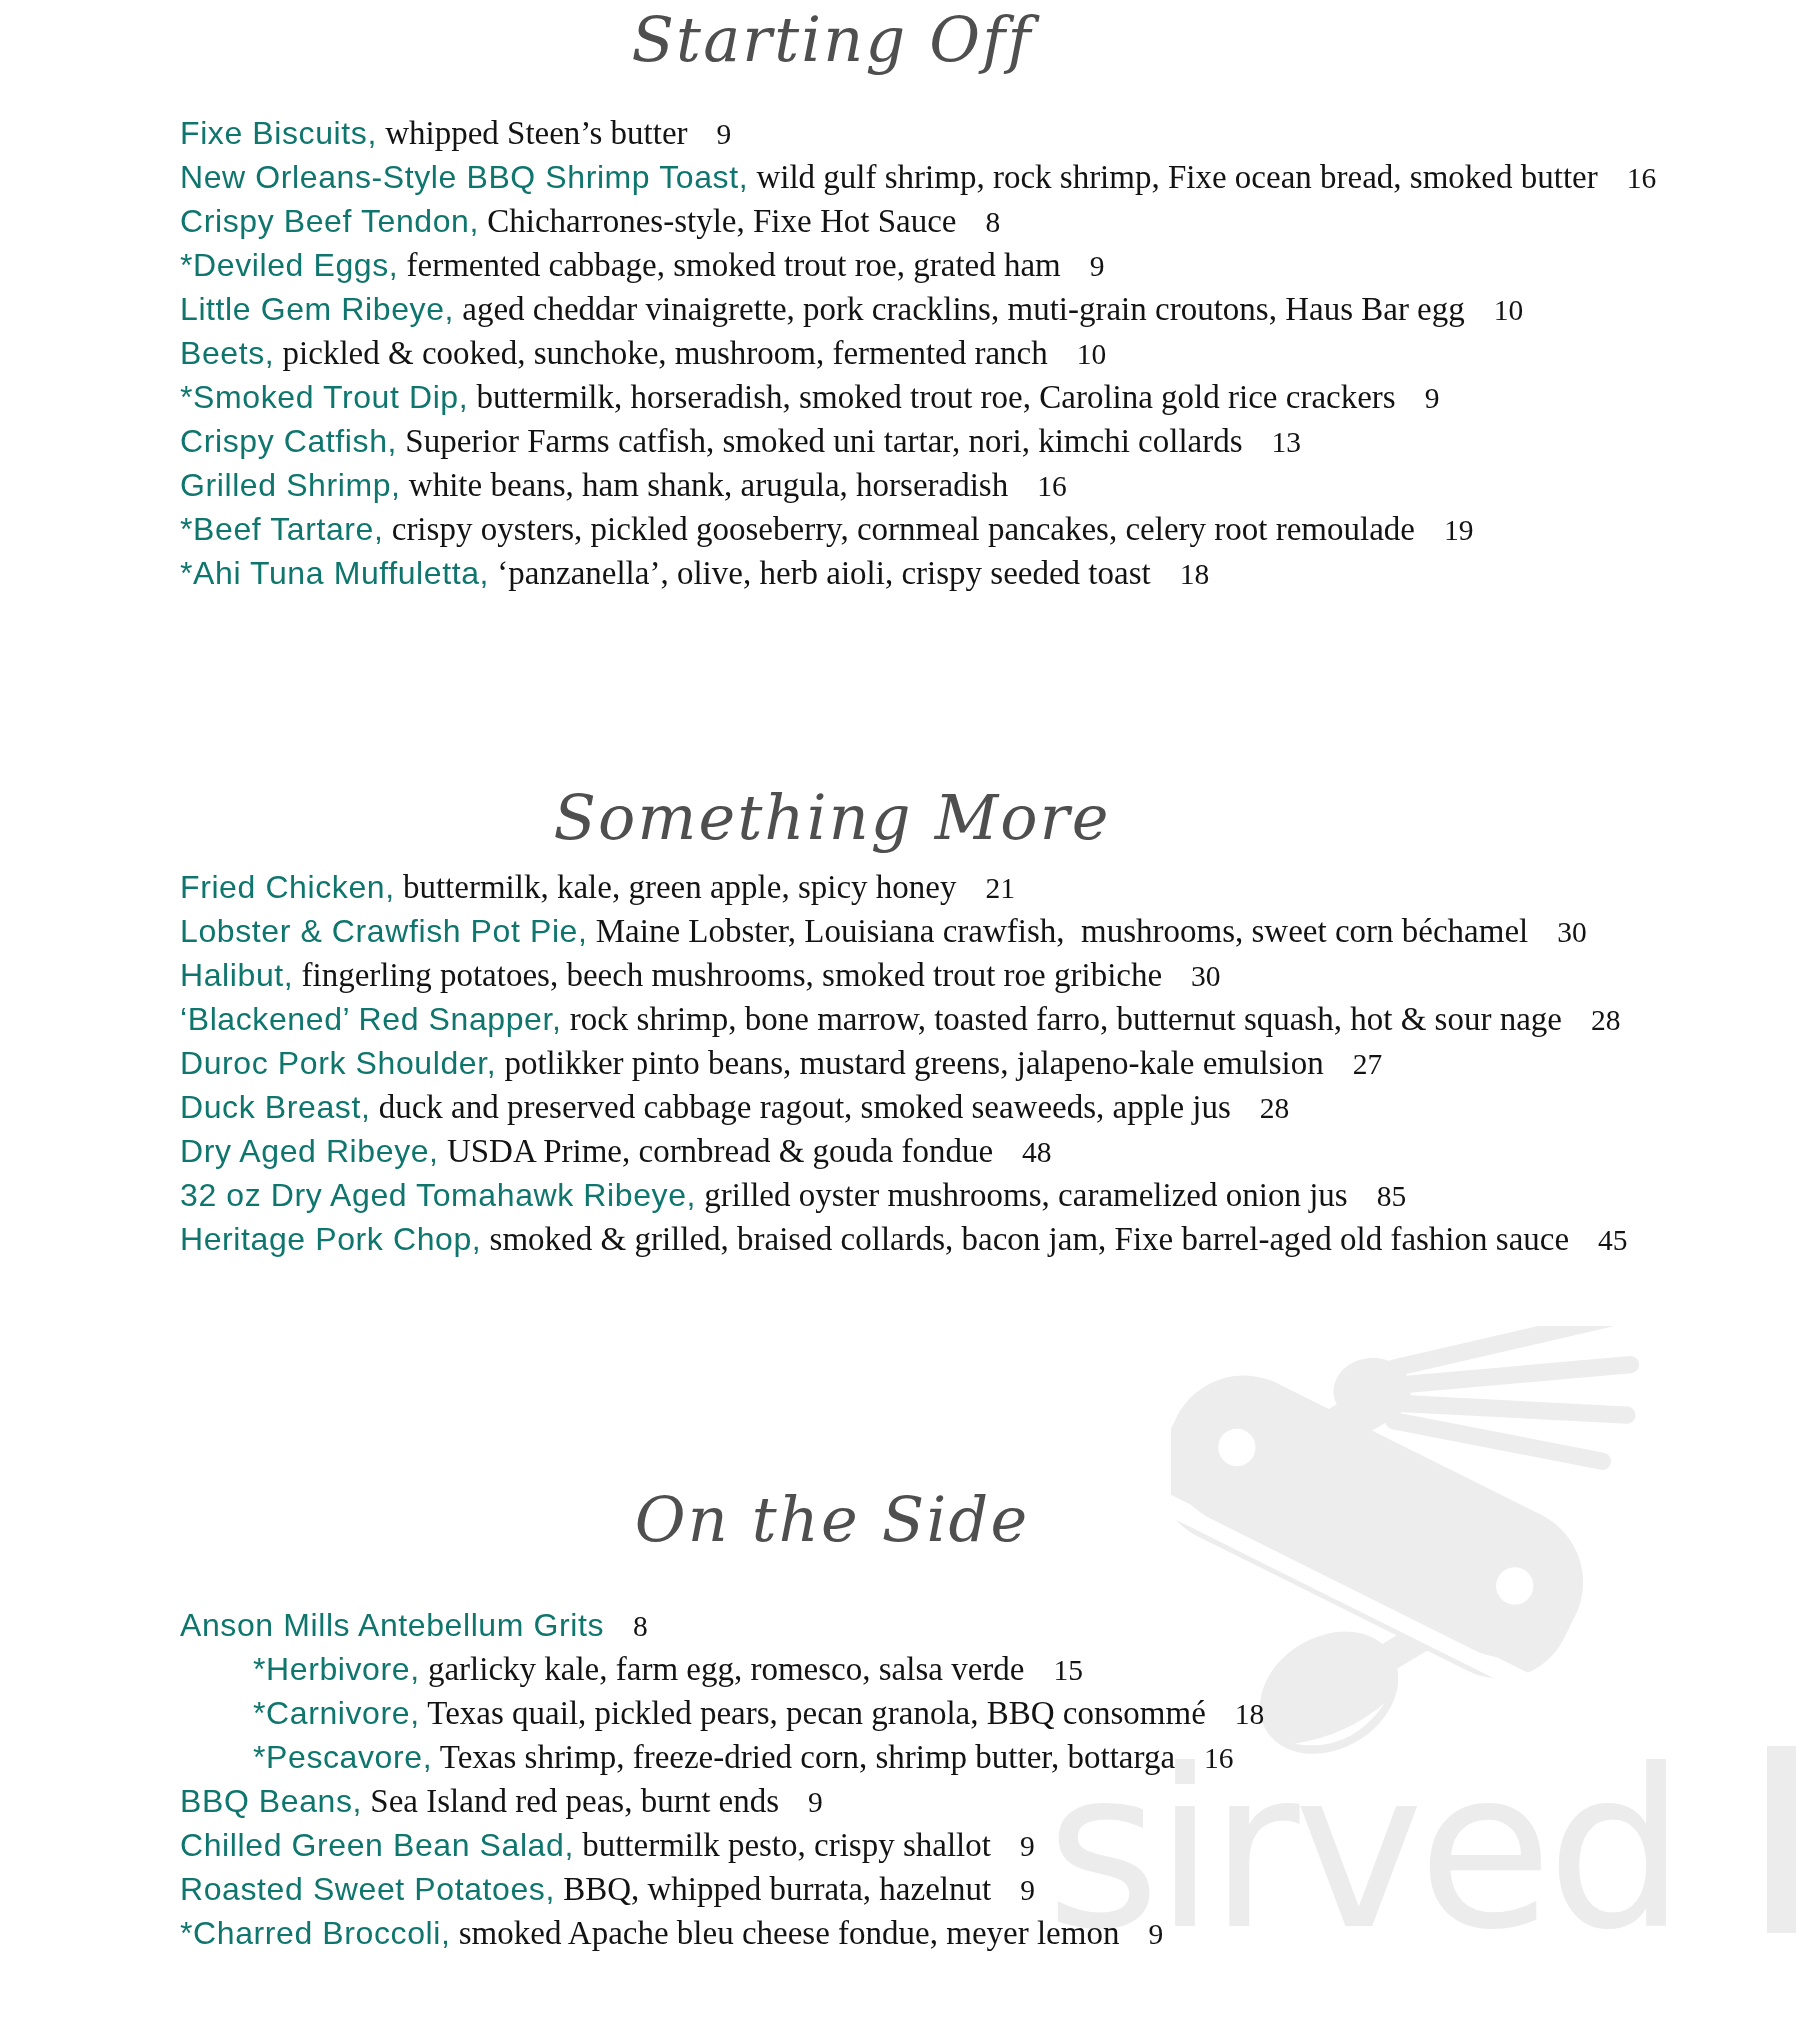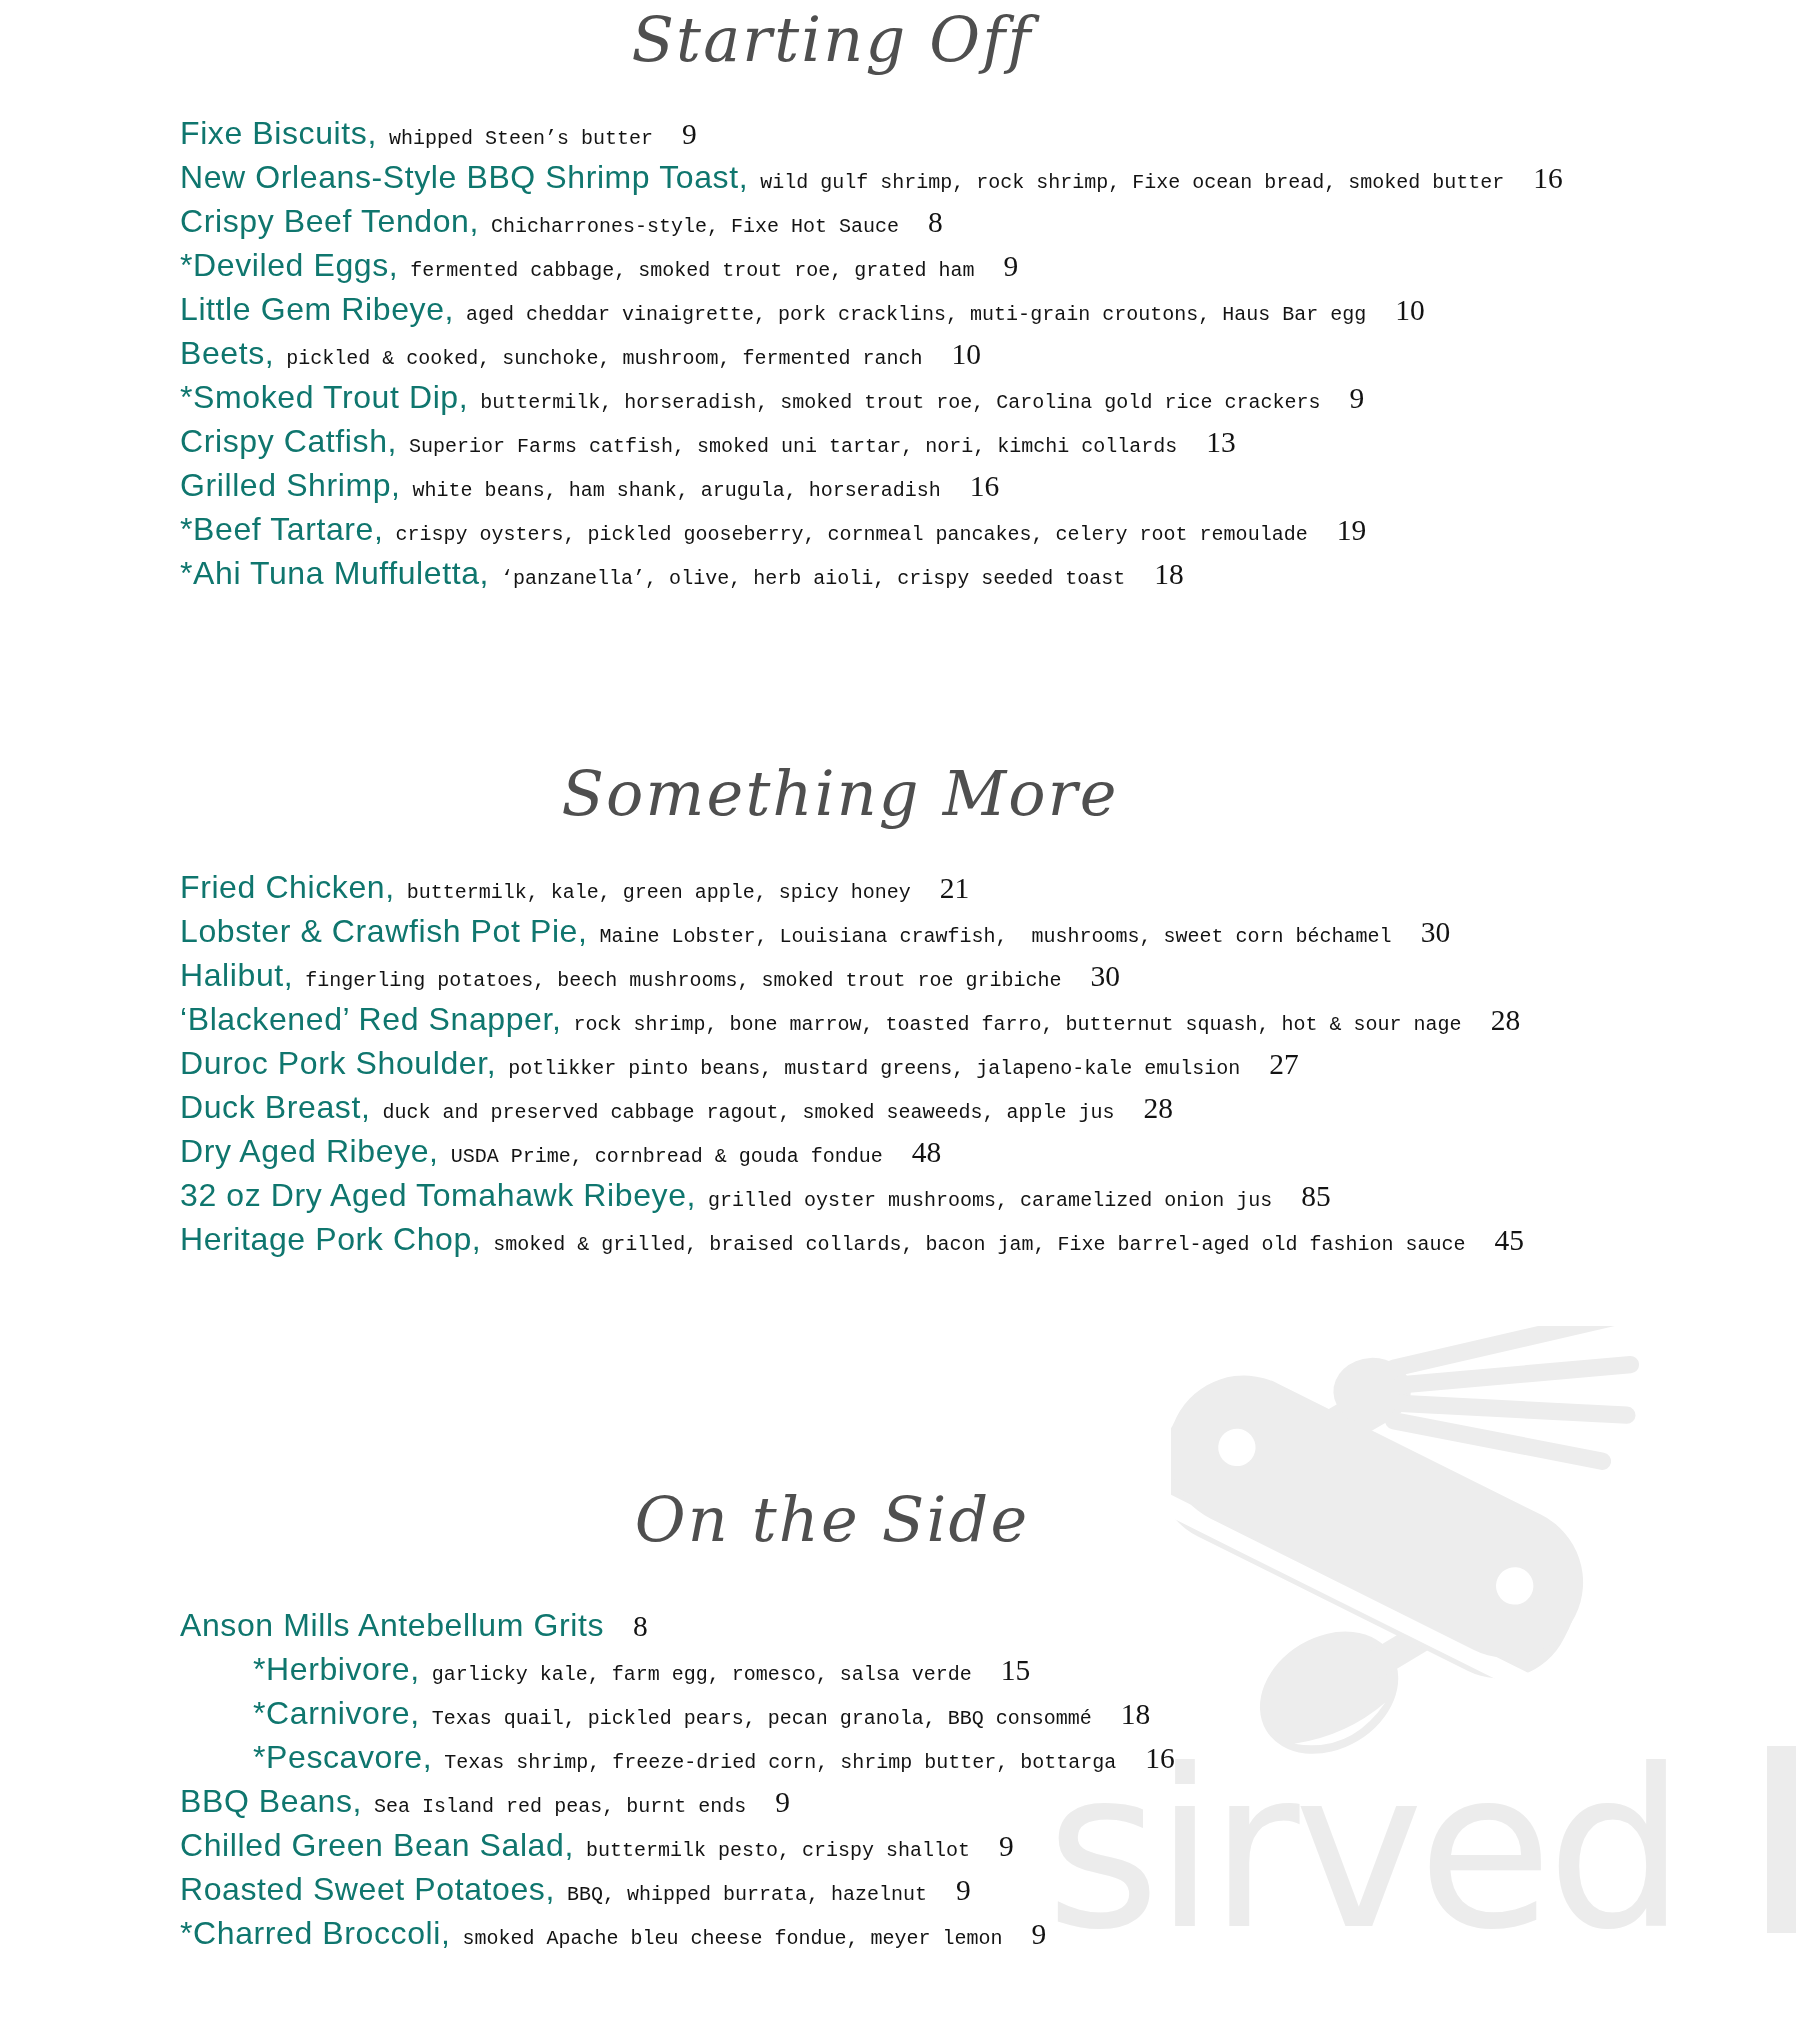--- a/index.html
+++ b/index.html
@@ -20,35 +20,35 @@
   }
   .edge-bar{position:absolute;left:1767px;top:1746px;width:30px;height:187px;background:#ececec;}
   
   .section-title{
     position:absolute;left:0;width:1664px;margin:0;
     text-align:center;
     font-family:"DejaVu Serif",serif;font-style:italic;font-weight:400;
     font-size:62px;line-height:79px;color:#4f4f4f;letter-spacing:2.2px;
   }
   .title-1{top:0px;}
-  .title-2{top:754px;margin-left:8px;}
+  .title-2{top:778px;}
   .title-3{top:1480px;}
   .items{position:absolute;left:180px;right:0;}
   .items-1{top:111px;}
   .items-2{top:865px;}
   .items-3{top:1603px;}
   .item{height:44px;line-height:44px;white-space:pre;}
   .item.indent{padding-left:73px;}
   .name{
     font-family:"Liberation Sans",sans-serif;
     font-size:32px;color:#0f766e;letter-spacing:0.6px;
   }
   .desc{
-    font-family:Liberation Mono, monospace;
-    font-size:20px;color:#131313;white-space:pre;
+    font-family:Liberation Serif, serif;
+    font-size:33px;color:#131313;white-space:pre;
   }
   .price{
     font-family:"Liberation Serif",serif;
     font-size:29.5px;color:#131313;padding-left:29px;
   }
 </style>
 </head>
 <body>
 
 <div class="page">

